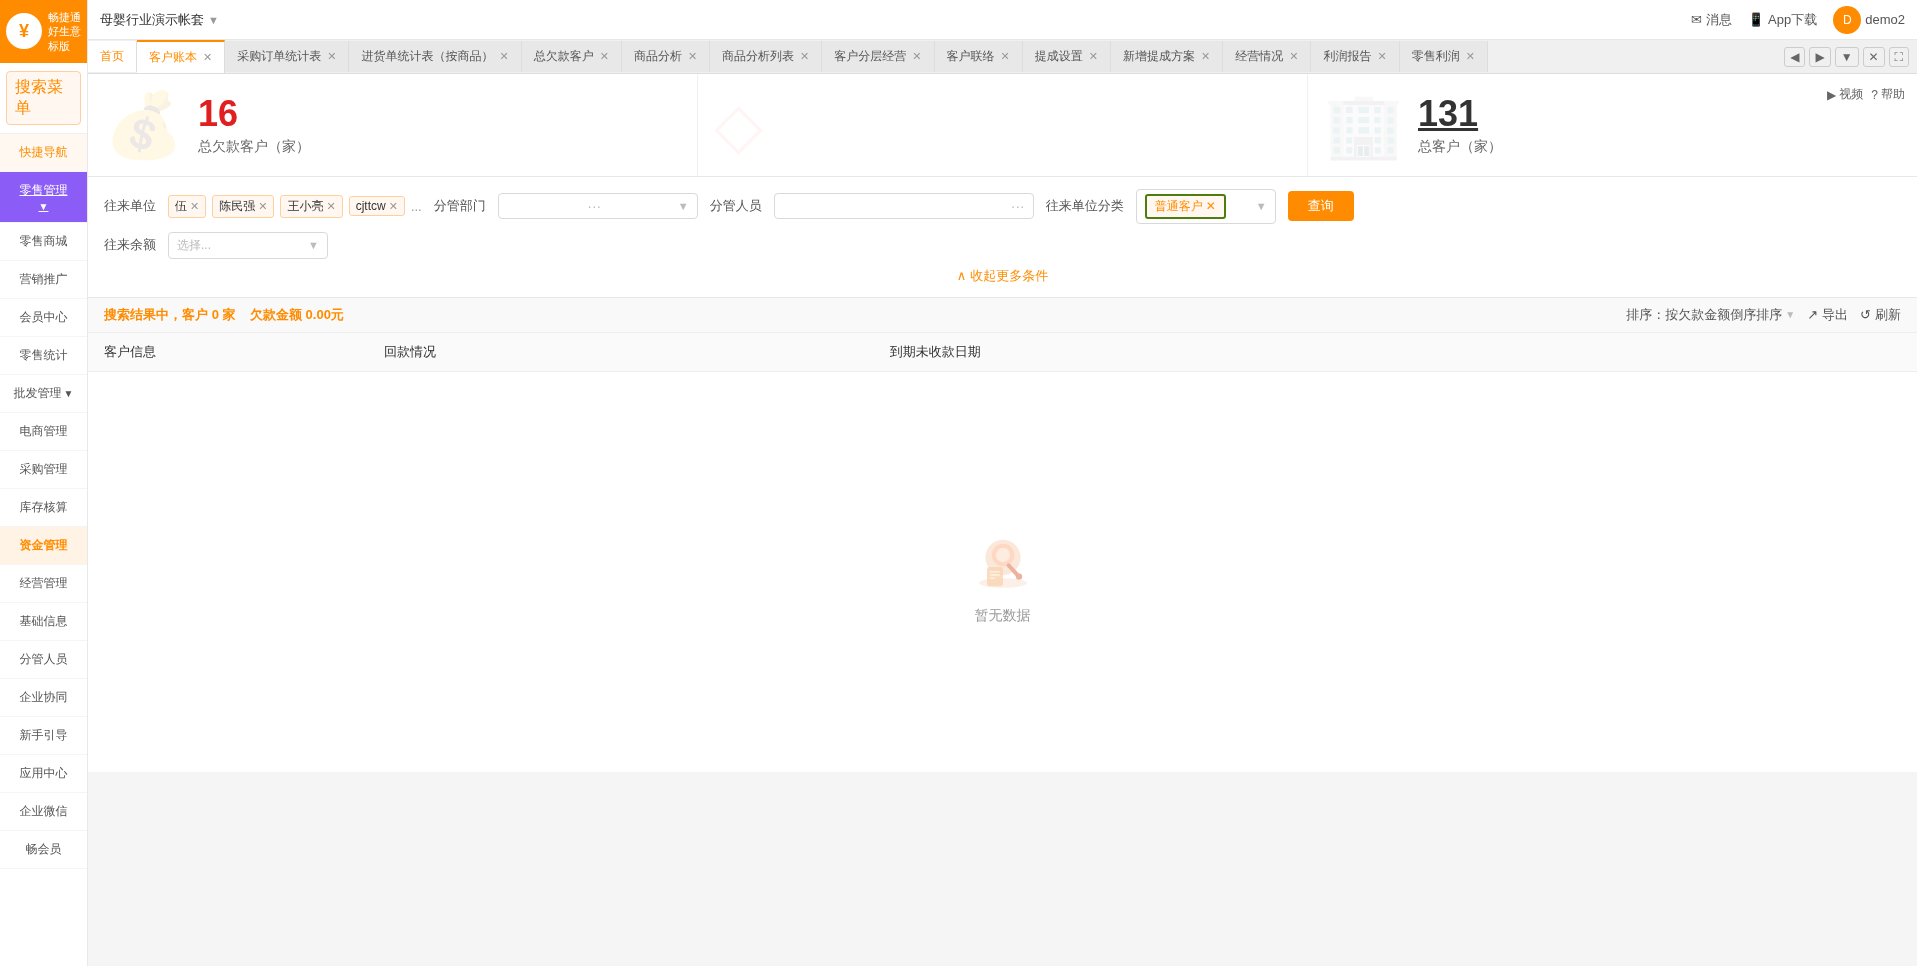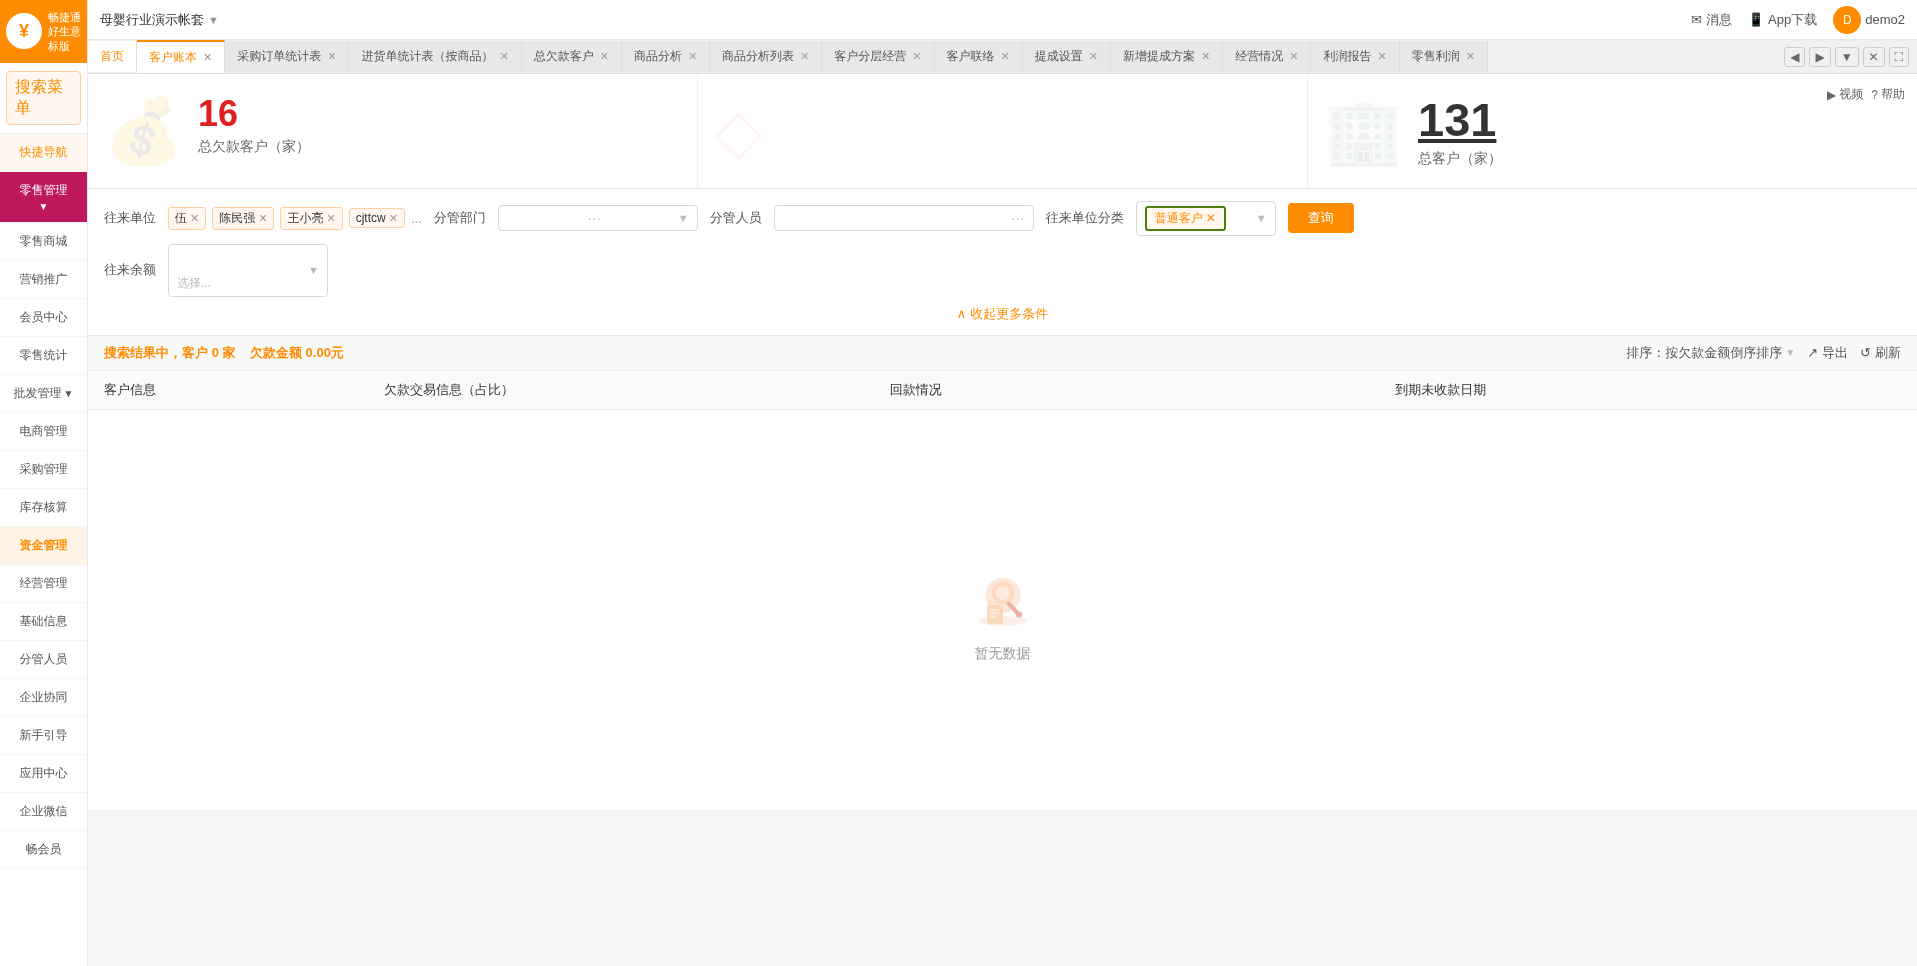--- a/index.html
+++ b/index.html
@@ -99,21 +99,21 @@
     </div>
   </div>
 
   <div class="sidebar-search">
     <button class="sidebar-search-btn">搜索菜单</button>
   </div>
   <div class="sidebar-nav-item" style="font-size:12px;color:#ff8c00;background:#fff8f0;">
     <span>快捷导航</span>
   </div>
 
-  <div class="sidebar-nav-item active" style="flex-direction:column;justify-content:center;gap:2px;background:#be185d;color:#fff;">
+  <div class="sidebar-nav-item active" style="flex-direction:column;justify-content:center;gap:2px;background:#8b5cf6;color:#fff;text-decoration:underline;">
     <span style="font-size:12px;">零售管理</span>
     <span style="font-size:10px;">▼</span>
   </div>
   <div class="sidebar-nav-item">
     <span>零售商城</span>
   </div>
   <div class="sidebar-nav-item">
     <span>营销推广</span>
   </div>
   <div class="sidebar-nav-item">
@@ -268,21 +268,21 @@
         </div>
       </div>
 
       <div class="stat-card" style="position:relative;">
         <div style="position:absolute;left:16px;top:50%;transform:translateY(-50%);opacity:0.12;font-size:64px;color:#ffb6b6;">◇</div>
       </div>
 
       <div class="stat-card" style="position:relative;">
         <div style="position:absolute;left:16px;top:50%;transform:translateY(-50%);opacity:0.12;font-size:64px;color:#a0c4e8;">🏢</div>
         <div style="padding-left:80px;">
-          <div class="stat-value bold-underline" style="font-size:47px;text-decoration:underline;cursor:pointer;color:#333;">131</div>
+          <div class="stat-value bold-underline" style="font-size:36px;text-decoration:underline;cursor:pointer;color:#333;">131</div>
           <div class="stat-label">总客户（家）</div>
         </div>
 
         <div class="stat-card-top-right">
           <div class="stat-top-link">
             <span>▶</span>
             <span>视频</span>
           </div>
           <div class="stat-top-link">
             <span>?</span>
@@ -336,21 +336,21 @@
           </div>
           <span class="filter-select-icon">▼</span>
         </div>
 
         <button style="background:#ff8c00;color:#fff;border:none;border-radius:4px;padding:6px 20px;font-size:13px;cursor:pointer;">查询</button>
       </div>
 
       <div class="filter-row">
         <span class="filter-label">往来余额</span>
         <div class="filter-select" style="min-width:160px;">
-          <span style="color:#bbb;font-size:12px;margin-top:26px;">选择...</span>
+          <span style="color:#bbb;font-size:12px;">选择...</span>
           <span class="filter-select-icon">▼</span>
         </div>
       </div>
 
       <div class="collapse-btn">
         <span>∧</span>
         <span>收起更多条件</span>
       </div>
     </div>
 
@@ -375,21 +375,20 @@
         <div class="result-action-btn">
           <span>↺</span>
           <span>刷新</span>
         </div>
       </div>
     </div>
 
     <div class="table-container">
       <div class="table-header">
         <div>客户信息</div>
-        <div>欠款交易信息（占比）</div>
         <div>回款情况</div>
         <div>到期未收款日期</div>
       </div>
       <div class="table-body">
         <div class="empty-illustration">
           <svg viewBox="0 0 100 80" xmlns="http://www.w3.org/2000/svg">
             <ellipse cx="50" cy="70" rx="30" ry="6" fill="#f5cbb0" opacity="0.5"></ellipse>
             <circle cx="50" cy="38" r="22" fill="#f7cba8" opacity="0.7"></circle>
             <circle cx="50" cy="35" r="14" fill="#ffaa80" opacity="0.6"></circle>
             <circle cx="50" cy="35" r="9" fill="#fff" opacity="0.5"></circle>

